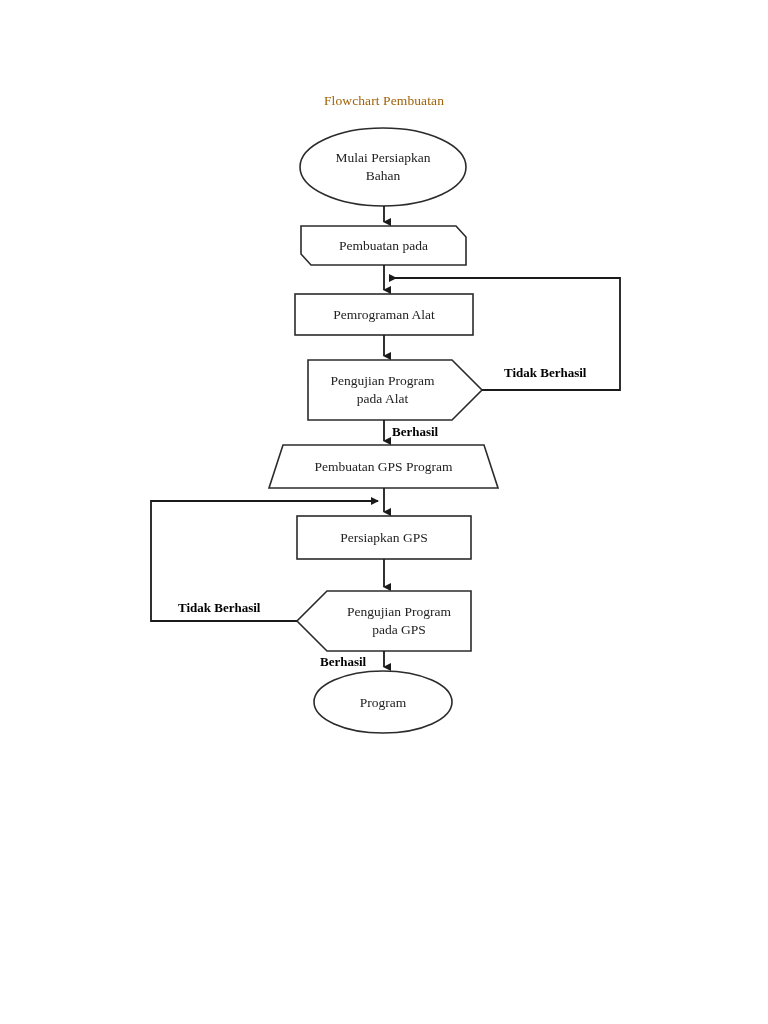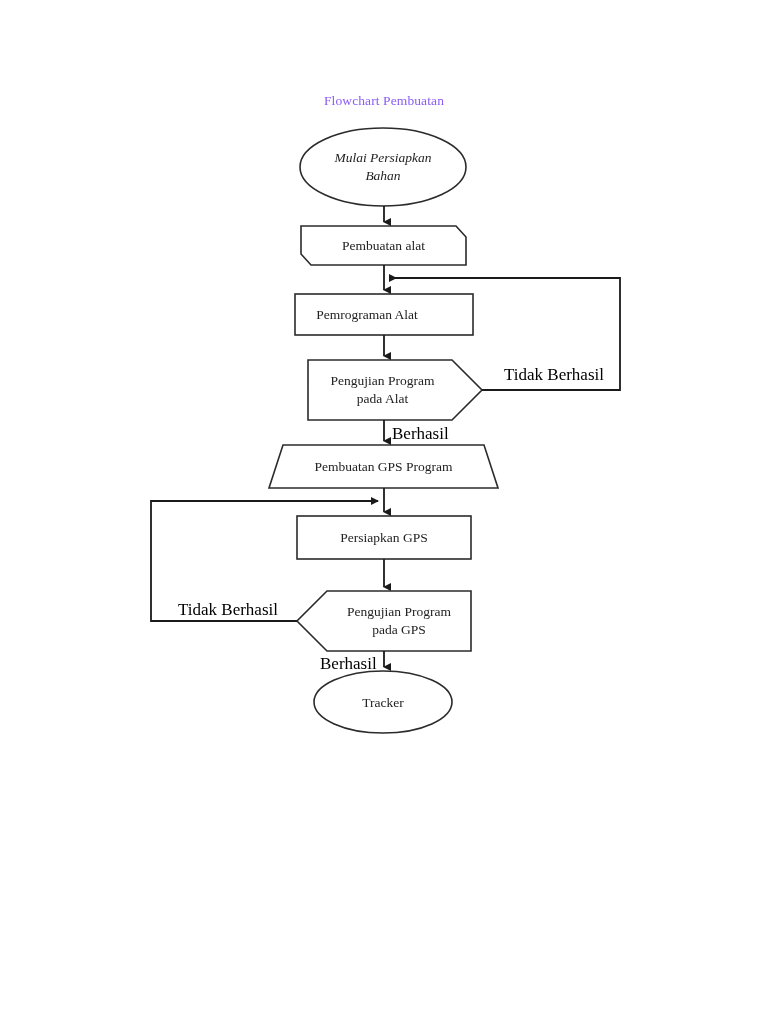--- a/index.html
+++ b/index.html
@@ -25,42 +25,42 @@
   }
 
   .chart-title {
     position: absolute;
     left: 0;
     top: 93px;
     width: 768px;
     text-align: center;
     font-size: 13.5px;
     font-weight: 400;
-    color: #8b5cf6;
+    color: #a16207;
     letter-spacing: 0.1px;
   }
 
   
   .node-label {
     position: absolute;
     text-align: center;
     font-size: 13.5px;
     line-height: 18px;
     color: #222222;
     white-space: pre-line;
     display: flex;
     align-items: center;
     justify-content: center;
     pointer-events: none;
   }
 
   .edge-label {
     position: absolute;
-    font-size: 17px;
-    font-weight: normal;
+    font-size: 13px;
+    font-weight: bold;
     color: #000000;
     white-space: nowrap;
   }
 
   .svg-shape {
     fill: #ffffff;
     stroke: #2b2b2b;
     stroke-width: 1.6;
   }
   .svg-line {
@@ -120,38 +120,38 @@
   <line class="svg-line" x1="384" y1="559" x2="384" y2="587" marker-end="url(#arrow-down)"></line>
 
   <line class="svg-line" x1="384" y1="651" x2="384" y2="667" marker-end="url(#arrow-down)"></line>
 
   <path class="svg-line" d="M297,621 L151,621 L151,501 L378,501" marker-end="url(#arrow-right)"></path>
 
 </svg>
 
 <div class="chart-title">Flowchart Pembuatan</div>
 
-<div class="node-label" style="left:300px; top:140px; width:166px; height:54px;font-style:italic;">Mulai Persiapkan
+<div class="node-label" style="left:300px; top:140px; width:166px; height:54px;">Mulai Persiapkan
 Bahan</div>
 
-<div class="node-label" style="left:301px; top:233px; width:165px; height:25px;">Pembuatan alat</div>
+<div class="node-label" style="left:301px; top:233px; width:165px; height:25px;">Pembuatan pada</div>
 
-<div class="node-label" style="left:278px; top:302px; width:178px; height:25px;">Pemrograman Alat</div>
+<div class="node-label" style="left:295px; top:302px; width:178px; height:25px;">Pemrograman Alat</div>
 
 <div class="node-label" style="left:305px; top:363px; width:155px; height:54px;">Pengujian Program
 pada Alat</div>
 
 <div class="node-label" style="left:269px; top:454px; width:229px; height:25px;">Pembuatan GPS Program</div>
 
 <div class="node-label" style="left:297px; top:525px; width:174px; height:25px;">Persiapkan GPS</div>
 
 <div class="node-label" style="left:324px; top:594px; width:150px; height:54px;">Pengujian Program
 pada GPS</div>
 
-<div class="node-label" style="left:314px; top:690px; width:138px; height:25px;">Tracker</div>
+<div class="node-label" style="left:314px; top:690px; width:138px; height:25px;">Program</div>
 
 <div class="edge-label" style="left:504px; top:365px;">Tidak Berhasil</div>
 
 <div class="edge-label" style="left:392px; top:424px;">Berhasil</div>
 
 <div class="edge-label" style="left:178px; top:600px;">Tidak Berhasil</div>
 
 <div class="edge-label" style="left:320px; top:654px;">Berhasil</div>
 
 </body></html>

